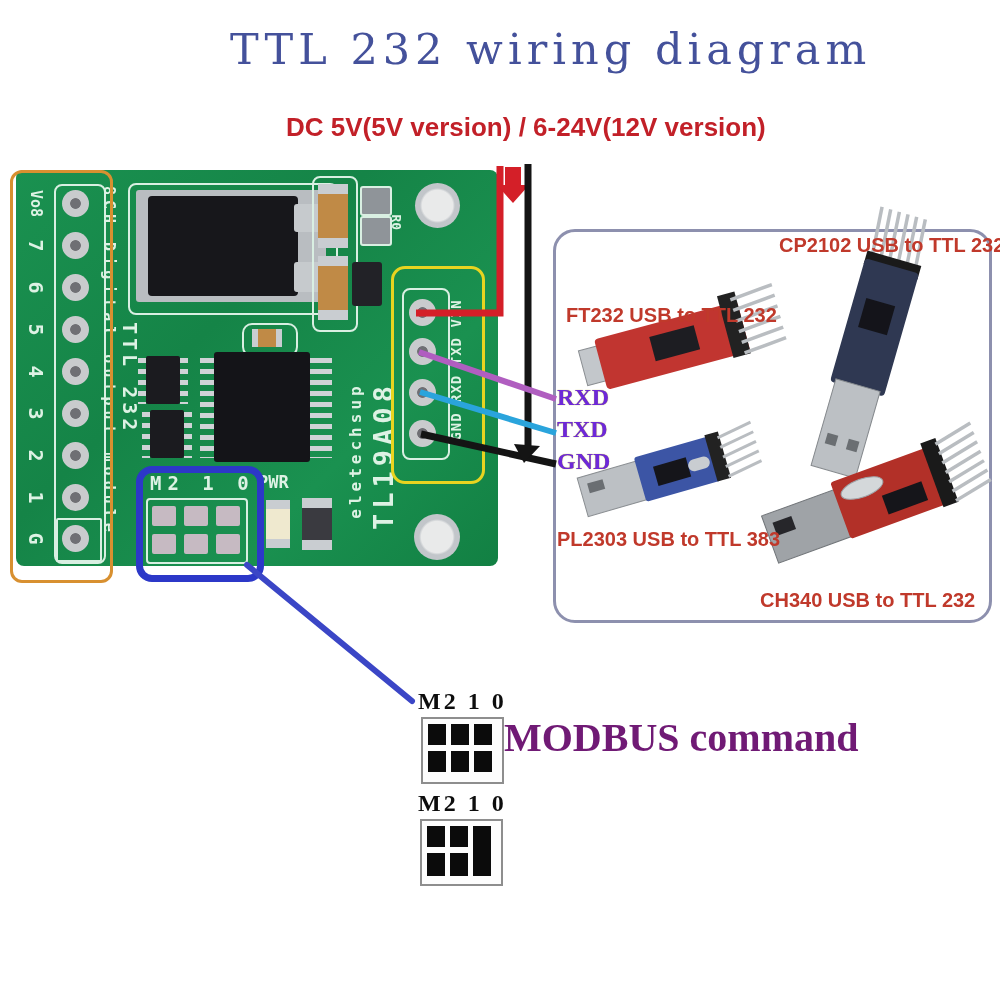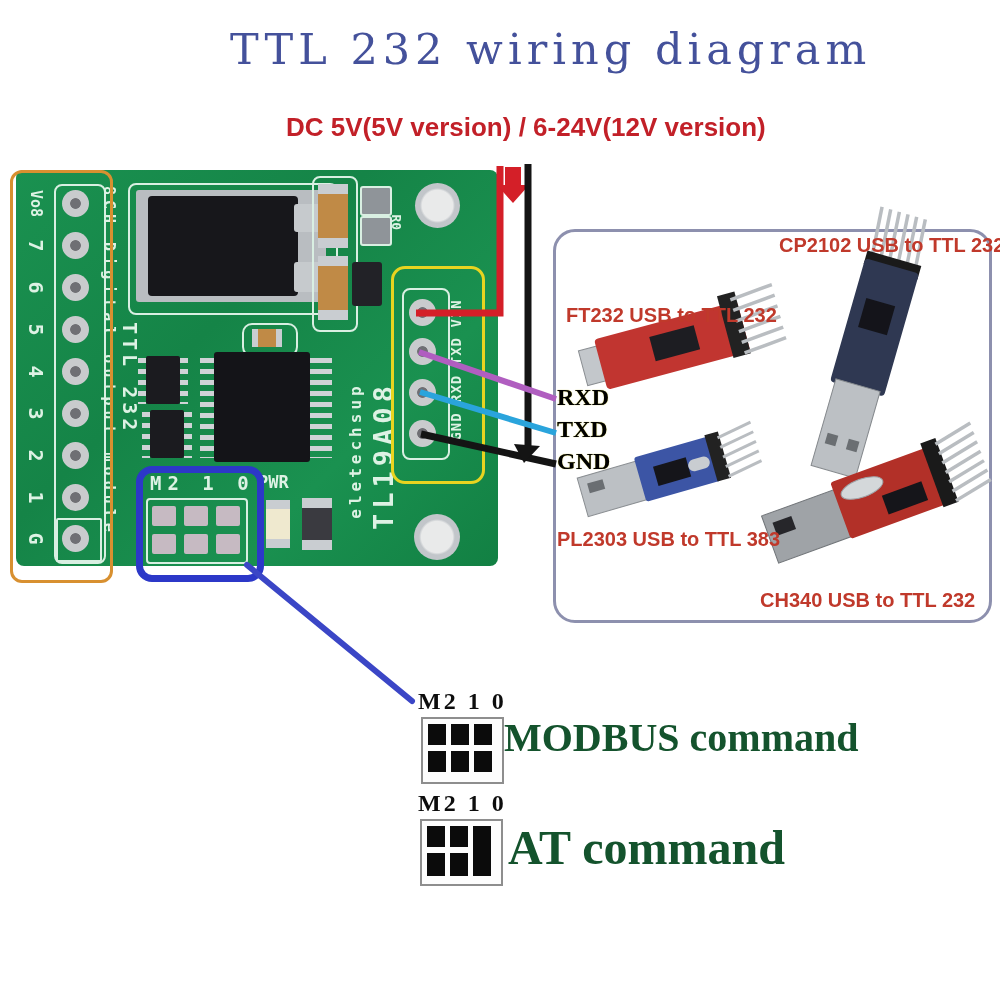--- a/index.html
+++ b/index.html
@@ -25,28 +25,28 @@
             transform:rotate(90deg);font-size:20px;}
   .pad{position:absolute;width:24px;height:20px;background:#c6bac2;border-radius:2px;}
   .pins-v{background:repeating-linear-gradient(to bottom,#cfd3d6 0 5px,rgba(0,0,0,0) 5px 11px);}
   
   .o-orange{left:10px;top:170px;width:97px;height:407px;border:3px solid #d89030;border-radius:12px;}
   .o-yellow{left:391px;top:266px;width:88px;height:212px;border:3px solid #e8d420;border-radius:14px;}
   .o-blue{left:136px;top:466px;width:114px;height:102px;border:7px solid #2c38c8;border-radius:16px;}
   
   .adaptbox{left:553px;top:229px;width:433px;height:388px;border:3px solid #8d90ae;border-radius:22px;background:#fff;}
   .alabel{font-weight:bold;font-size:20px;color:#c0392b;white-space:nowrap;z-index:7;}
-  .wlabel{font-family:"Liberation Serif",serif;font-weight:bold;font-size:24px;color:#000000;
+  .wlabel{font-family:"Liberation Serif",serif;font-weight:bold;font-size:24px;color:#6d28d9;
           text-shadow:0 0 1px #b8b020;z-index:7;white-space:nowrap;}
   
   .prompt{left:52px;top:784px;font-family:"Liberation Serif",serif;font-weight:bold;font-size:30px;color:#0d0d0d;}
   .m210{font-family:"Liberation Serif",serif;font-weight:bold;font-size:24px;letter-spacing:3px;color:#0d0d0d;}
   .jbox{width:79px;height:63px;border:2px solid #8e8e8e;background:#fdfdfd;}
   .jsq{position:absolute;background:#0b0b0b;}
-  .cmdname{font-family:"Liberation Serif",serif;font-weight:bold;color:#14532d;white-space:nowrap;}
+  .cmdname{font-family:"Liberation Serif",serif;font-weight:bold;color:#701a75;white-space:nowrap;}
   svg{position:absolute;left:0;top:0;z-index:5;}
   .z6{z-index:6;} .z2{z-index:2;} .z3{z-index:3;}
 </style>
 </head>
 <body>
 
 <div id="canvas">
 
   <div class="abs title">TTL 232 wiring diagram</div>
   <div class="abs power">DC 5V(5V version) / 6-24V(12V version)</div>
@@ -239,15 +239,14 @@
   <div class="abs cmdname z6" style="left:504px;top:714px;font-size:40px;">MODBUS command</div>
 
   <div class="abs m210 z6" style="left:418px;top:790px;">M2 1 0</div>
   <div class="abs jbox z6" style="left:420px;top:819px;">
     <div class="jsq" style="left:5px;top:5px;width:18px;height:21px;"></div>
     <div class="jsq" style="left:28px;top:5px;width:18px;height:21px;"></div>
     <div class="jsq" style="left:5px;top:32px;width:18px;height:23px;"></div>
     <div class="jsq" style="left:28px;top:32px;width:18px;height:23px;"></div>
     <div class="jsq" style="left:51px;top:5px;width:18px;height:50px;"></div>
   </div>
-  <div class="abs cmdname z6" style="left:508px;top:820px;font-size:48px;">AT command</div>
 
 </div>
 
 </body></html>

